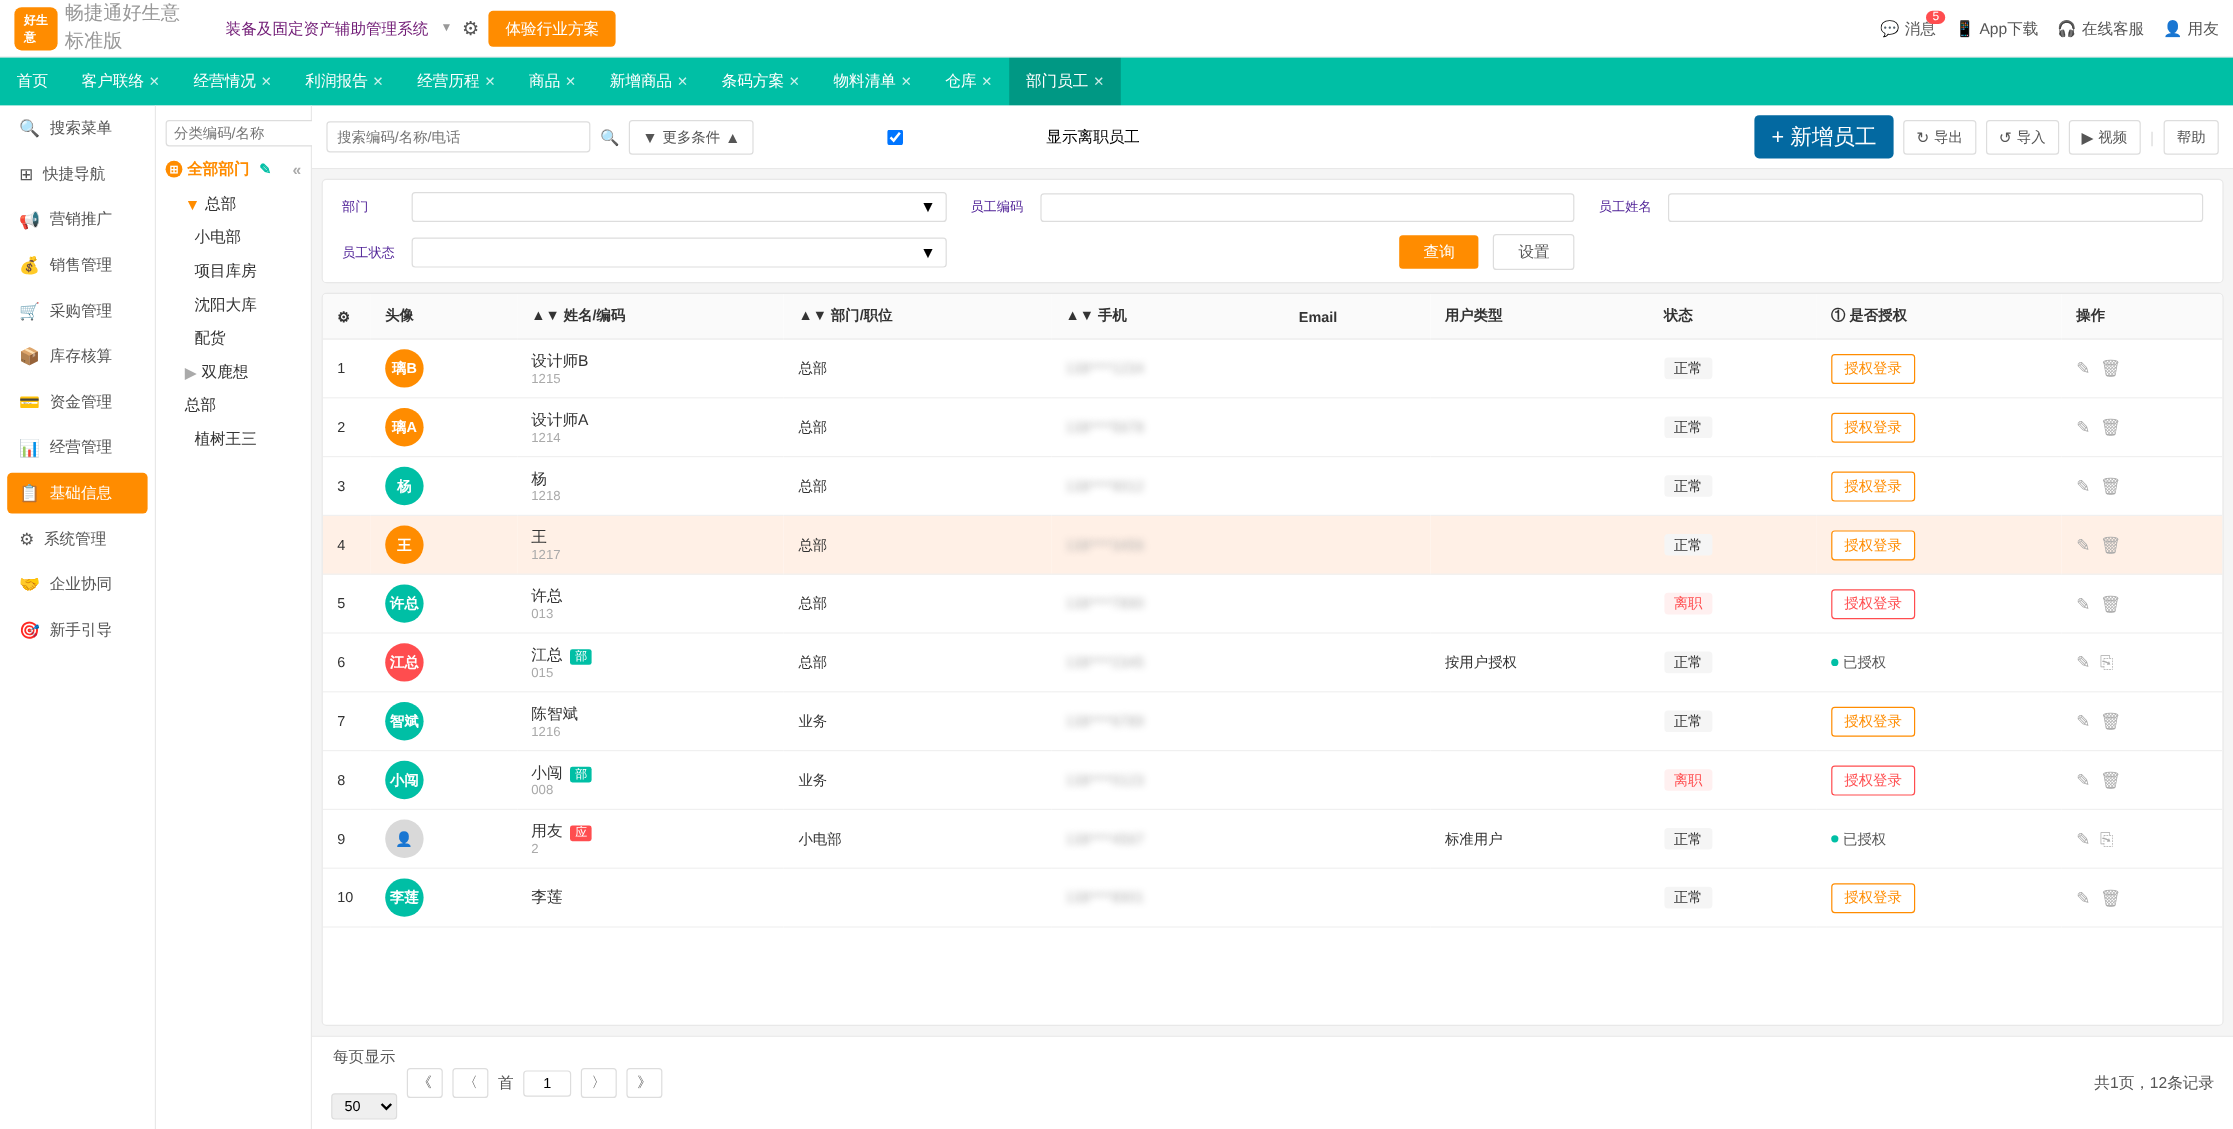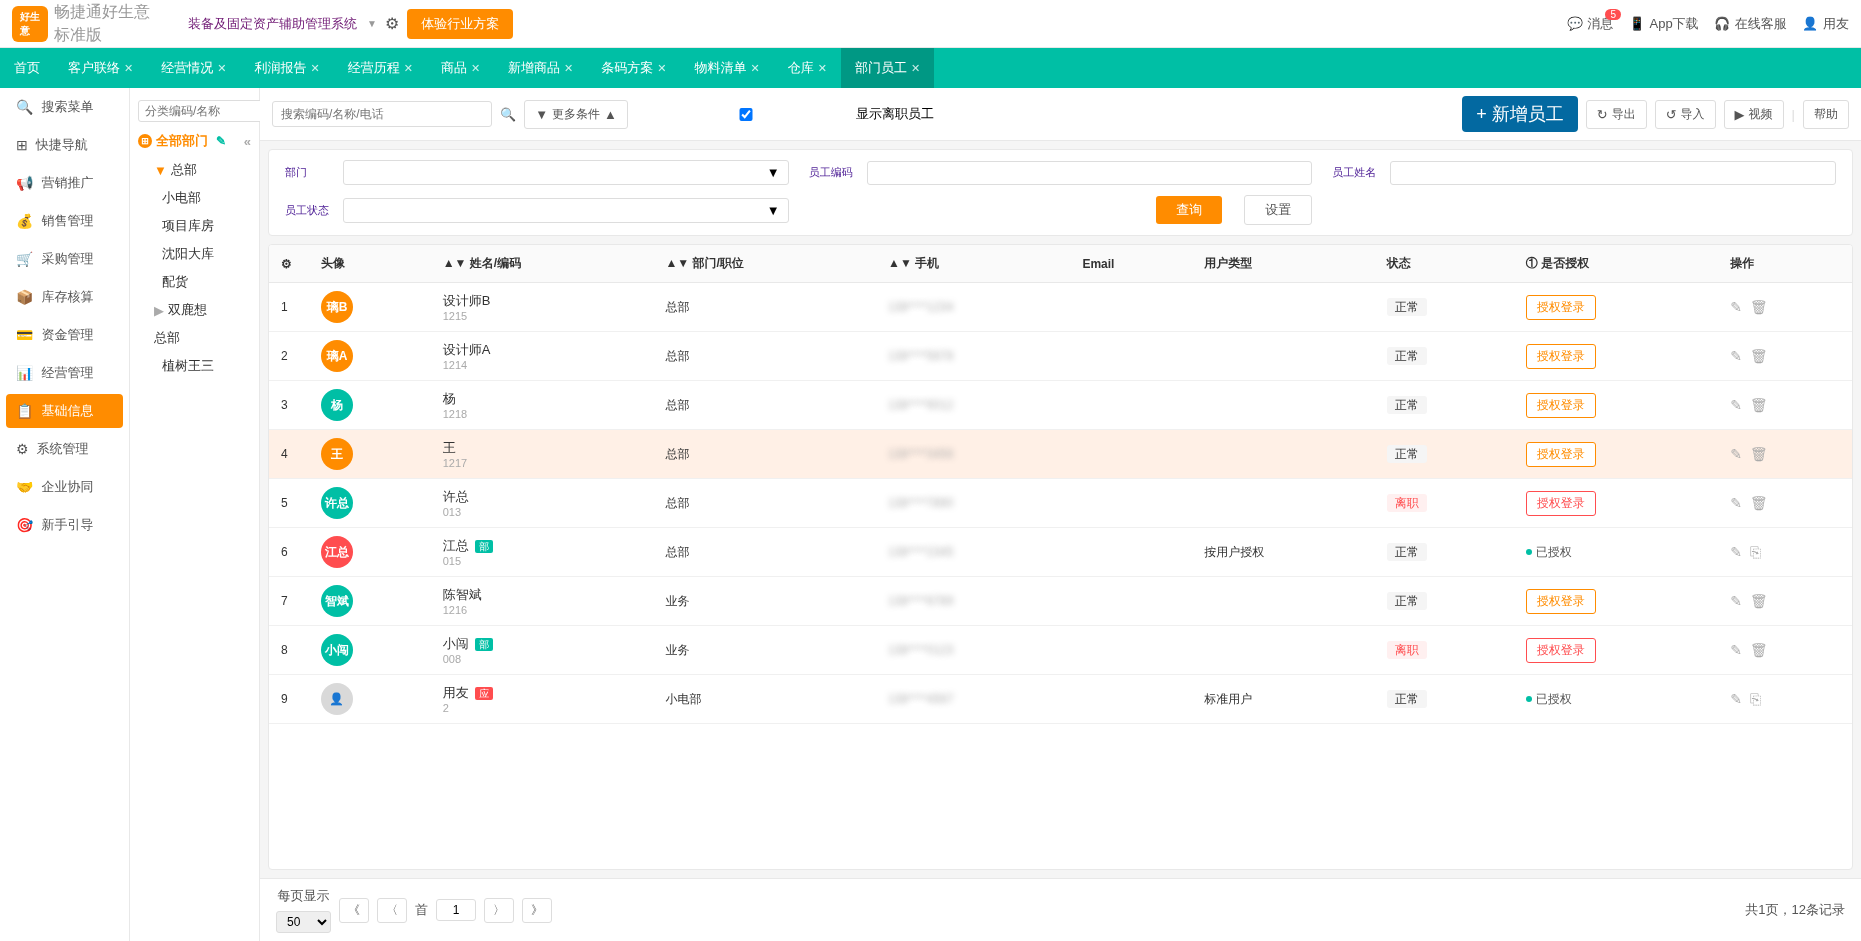--- a/index.html
+++ b/index.html
@@ -82,21 +82,21 @@
     .dot-green { width: 6px; height: 6px; border-radius: 50%; background: #00bfa5; display: inline-block; }
     .action-icons { display: flex; gap: 8px; align-items: center; }
     .action-icon { color: #aaa; cursor: pointer; font-size: 14px; }
     .blurred { color: transparent; text-shadow: 0 0 6px #aaa; user-select: none; font-size: 12px; }
     .dept-badge { background: #00bfa5; color: #fff; font-size: 10px; padding: 1px 4px; border-radius: 2px; margin-left: 3px; }
     .tag-badge { background: #ff4d4f; color: #fff; font-size: 10px; padding: 1px 4px; border-radius: 2px; margin-left: 3px; }
 
     
     .pagination { background: #fff; border-top: 1px solid #e8e8e8; padding: 8px 16px; display: flex; align-items: center; gap: 8px; font-size: 12px; color: #555; }
     .pagination .per-page { display: flex; align-items: center; gap: 6px; flex-direction: column; }
-    .pagination select { border: 1px solid #ddd; border-radius: 3px; padding: 2px 6px; font-size: 12px; }
+    .pagination select { border: 1px solid #ddd; border-radius: 3px; padding: 2px 6px; font-size: 12px; margin-top: 15px; }
     .page-btn { border: 1px solid #ddd; background: #fff; border-radius: 3px; padding: 3px 8px; cursor: pointer; font-size: 12px; color: #555; }
     .page-num { border: 1px solid #ddd; background: #fff; border-radius: 3px; padding: 3px 8px; font-size: 12px; width: 40px; text-align: center; }
     .page-info { margin-left: auto; }
     input[type="checkbox"] { cursor: pointer; }
 
     
     .gear-icon { font-size: 16px; color: #555; cursor: pointer; }
   </style>
 </head>
 <body>
@@ -246,21 +246,21 @@
       <div class="table-area">
 
         <div class="toolbar">
           <input type="text" placeholder="搜索编码/名称/电话" style="">
           <span style="color:#aaa;">🔍</span>
           <button class="toolbar-btn">
             <span>▼</span>
             更多条件
             <span>▲</span>
           </button>
-          <label style="display:flex;align-items:center;gap:0;cursor:pointer;">
+          <label style="display:flex;align-items:center;gap:16px;cursor:pointer;">
             <input type="checkbox" checked="" style="">
             <span>显示离职员工</span>
           </label>
           <div class="toolbar-right">
             <button class="btn-add">+ 新增员工</button>
             <button class="btn-outline">
               <span>↻</span> 导出
             </button>
             <button class="btn-outline">
               <span>↺</span> 导入
@@ -292,21 +292,21 @@
             </div>
             <div class="filter-item">
               <span class="filter-label">员工状态</span>
               <div class="filter-select" style="min-width:160px;">
                 <span></span>
                 <span>▼</span>
               </div>
             </div>
             <div class="filter-item" style="justify-content:flex-end;">
               <button class="btn-search">查询</button>
-              <button class="btn-set" style="margin-left:14px;">设置</button>
+              <button class="btn-set" style="margin-left:4px;">设置</button>
             </div>
           </div>
         </div>
 
         <div class="table-wrapper">
           <table>
             <thead>
               <tr>
                 <th style="width:40px;">⚙</th>
                 <th>头像</th>
@@ -526,20 +526,42 @@
                     <span class="already-auth"><span class="dot-green"></span>已授权</span>
                   </td>
                 <td>
                     <div class="action-icons">
                       <span class="action-icon">✎</span>
                       <span class="action-icon">⎘</span>
                     </div>
                   </td>
               </tr>
 
+              <tr>
+                <td>10</td>
+                <td>
+                    <div class="avatar avatar-green">李莲</div>
+                  </td>
+                <td>
+                    <div>李莲</div>
+                    <div style="color:#aaa;font-size:11px;"></div>
+                  </td>
+                <td></td>
+                <td><span class="blurred">138****8901</span></td>
+                <td></td>
+                <td></td>
+                <td><span class="status-normal">正常</span></td>
+                <td><button class="btn-auth">授权登录</button></td>
+                <td>
+                    <div class="action-icons">
+                      <span class="action-icon">✎</span>
+                      <span class="action-icon">🗑</span>
+                    </div>
+                  </td>
+              </tr>
             </tbody>
           </table>
         </div>
 
         <div class="pagination">
           <div class="per-page">
             <span>每页显示</span>
             <select>
               <option>50</option>
               <option>100</option>

